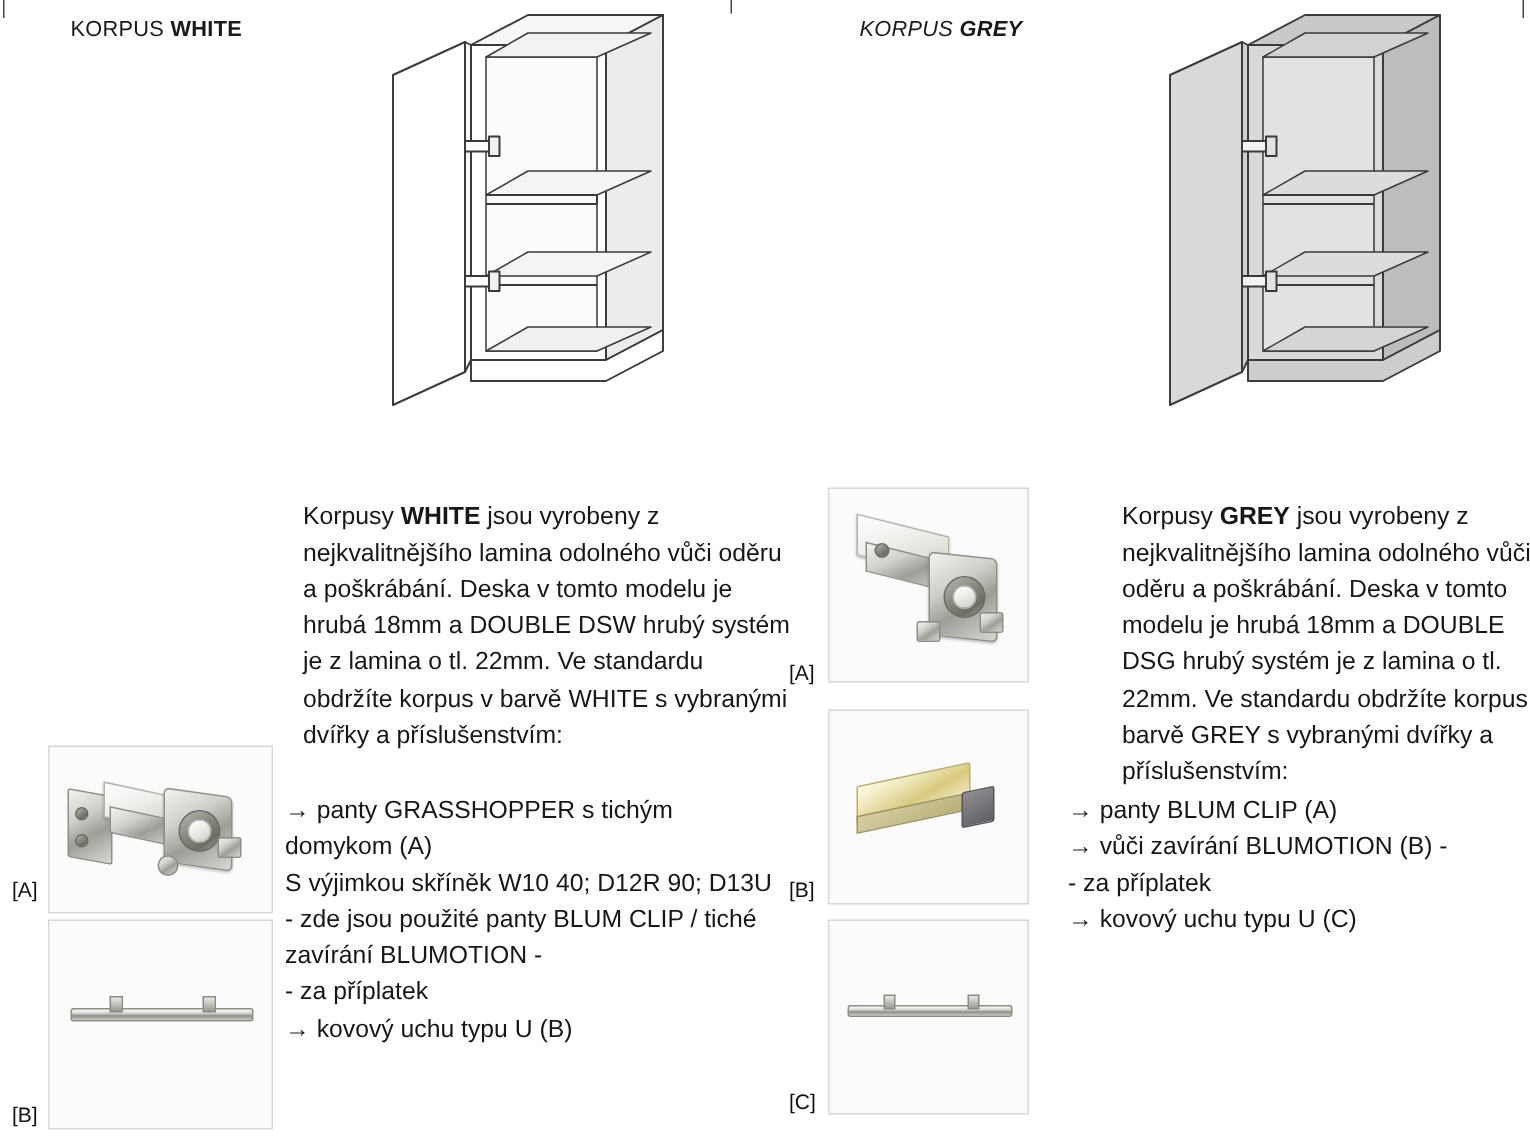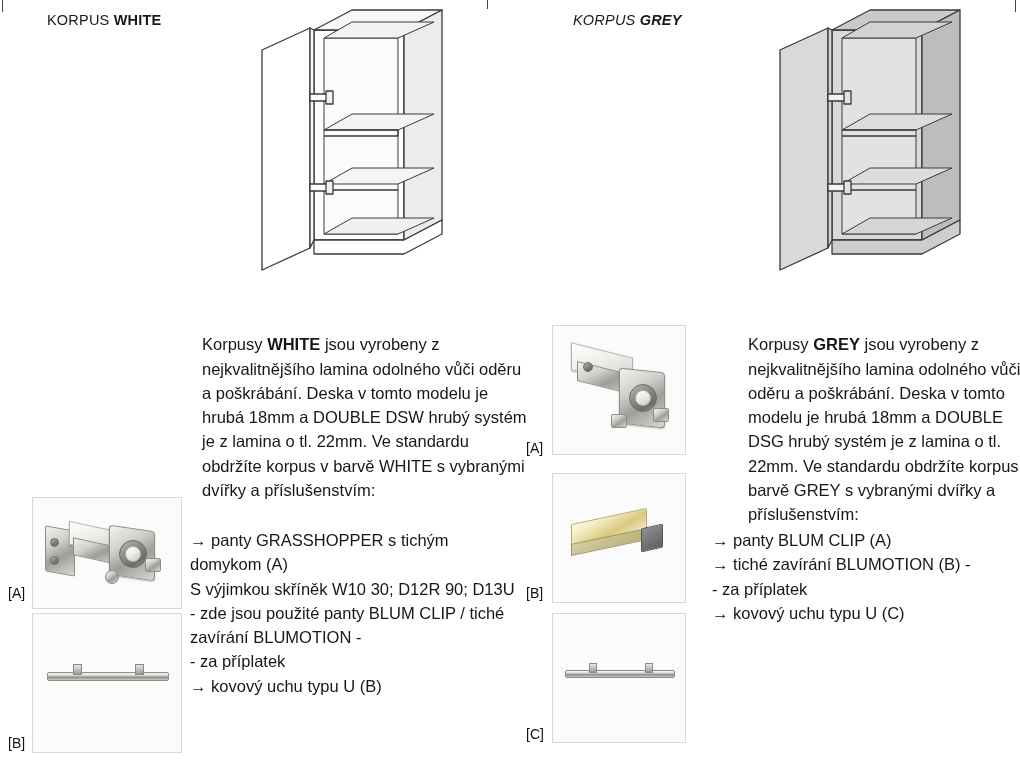--- a/index.html
+++ b/index.html
@@ -161,21 +161,21 @@
         <rect x="74" y="173" width="7" height="13" fill="#f0f0f0"></rect>
       </g>
     </svg>
   </div>
 
   <div class="para abs" style="left:190px; top:308px; width:330px;margin-left:12px;">
     <span>Korpusy </span><b>WHITE</b><span> jsou vyrobeny z nejkvalitnějšího lamina odolného vůči oděru a poškrábání. Deska v tomto modelu je hrubá 18mm a DOUBLE DSW hrubý systém je z lamina o tl. 22mm. Ve standardu obdržíte korpus v barvě WHITE s vybranými dvířky a příslušenstvím:</span>
   </div>
 
   <div class="para abs" style="left:190px; top:528px; width:330px;">→ panty GRASSHOPPER s tichým domykom (A)
-S výjimkou skříněk W10 30; D12R 90; D13U - zde jsou použité panty BLUM CLIP / tiché zavírání BLUMOTION -
+S výjimkou skříněk W10 40; D12R 90; D13U - zde jsou použité panty BLUM CLIP / tiché zavírání BLUMOTION -
  - za příplatek
 → kovový uchu typu U (B)</div>
 
   <div class="tag abs" style="left:8px; top:585px;">[A]</div>
   <div class="photo" style="left:32px; top:497px; width:148px; height:110px;">
     <div class="hinge-wrap">
 
       <div class="metal" style="left:12px; top:30px; width:28px; height:44px; transform:skewY(10deg); border-radius:2px;"></div>
       <div class="metal dark" style="left:17px; top:40px; width:7px; height:7px; border-radius:50%;"></div>
       <div class="metal dark" style="left:17px; top:58px; width:7px; height:7px; border-radius:50%;"></div>
@@ -227,21 +227,21 @@
         <rect x="74" y="173" width="7" height="13" fill="#e2e2e2"></rect>
       </g>
     </svg>
   </div>
 
   <div class="para abs" style="left:748px; top:308px; width:292px;">
     <span>Korpusy </span><b>GREY</b><span> jsou vyrobeny z nejkvalitnějšího lamina odolného vůči oděru a poškrábání. Deska v tomto modelu je hrubá 18mm a DOUBLE DSG hrubý systém je z lamina o tl. 22mm. Ve standardu obdržíte korpus v barvě GREY s vybranými dvířky a příslušenstvím:</span>
   </div>
 
   <div class="para abs" style="left:712px; top:528px; width:292px;">→ panty BLUM CLIP (A)
-→ tiché zavírání BLUMOTION (B) -
+→ vůči zavírání BLUMOTION (B) -
  - za příplatek
 → kovový uchu typu U (C)</div>
 
   <div class="tag abs" style="left:526px; top:440px;">[A]</div>
   <div class="photo" style="left:552px; top:325px; width:132px; height:128px;">
     <div class="hinge-wrap">
       <div class="metal light shadow-soft" style="left:18px; top:24px; width:60px; height:26px; transform:skewY(14deg);"></div>
       <div class="metal" style="left:24px; top:42px; width:54px; height:18px; transform:skewY(14deg);"></div>
       <div class="metal dark" style="left:30px; top:36px; width:8px; height:8px; border-radius:50%;"></div>
       <div class="metal shadow-soft" style="left:66px; top:44px; width:44px; height:54px; border-radius:4px; transform:skewY(6deg);"></div>

